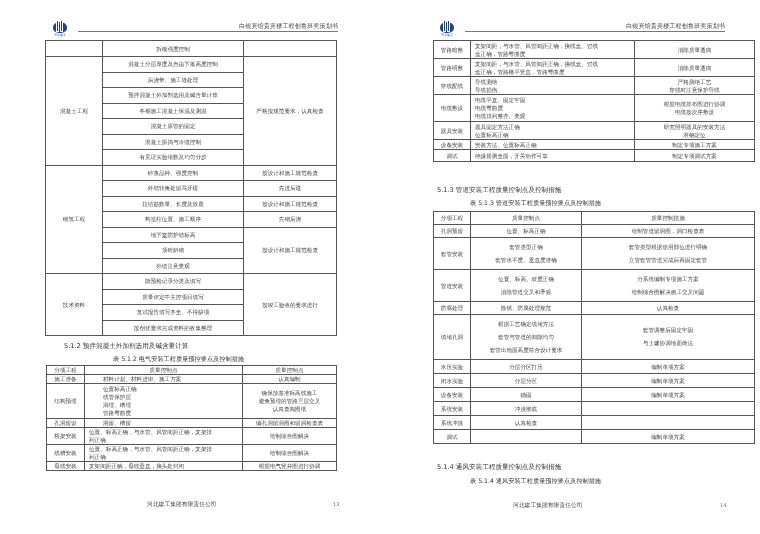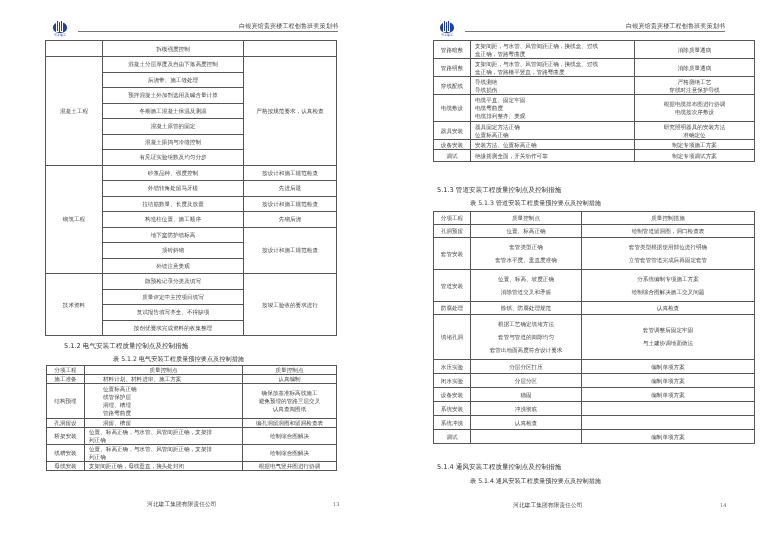--- a/index.html
+++ b/index.html
@@ -112,21 +112,21 @@
         </tr>
     <tr style="height:15.5px">
           <td>复试报告填写齐全、不得缺项</td>
         </tr>
     <tr style="height:15.5px">
           <td>按创优要求完成资料的收集整理</td>
         </tr>
   </tbody>
     </table>
 
-  <div class="sec" style="left:64px; top:342px;">5.1.2  电气安装工程质量控制点及控制措施</div>
+  <div class="sec" style="left:64px; top:342px;">5.1.2  预拌混凝土外加剂选用及碱含量计算</div>
   <div class="cap" style="left:113px; top:355px;">表 5.1.2  电气安装工程质量预控要点及控制措施</div>
 
   <table style="left:46px; top:365px; width:290px;">
     <colgroup>
         <col style="width:38px">
         <col style="width:158px">
         <col style="width:94px">
       </colgroup>
     <tbody>
         <tr style="height:9px">

